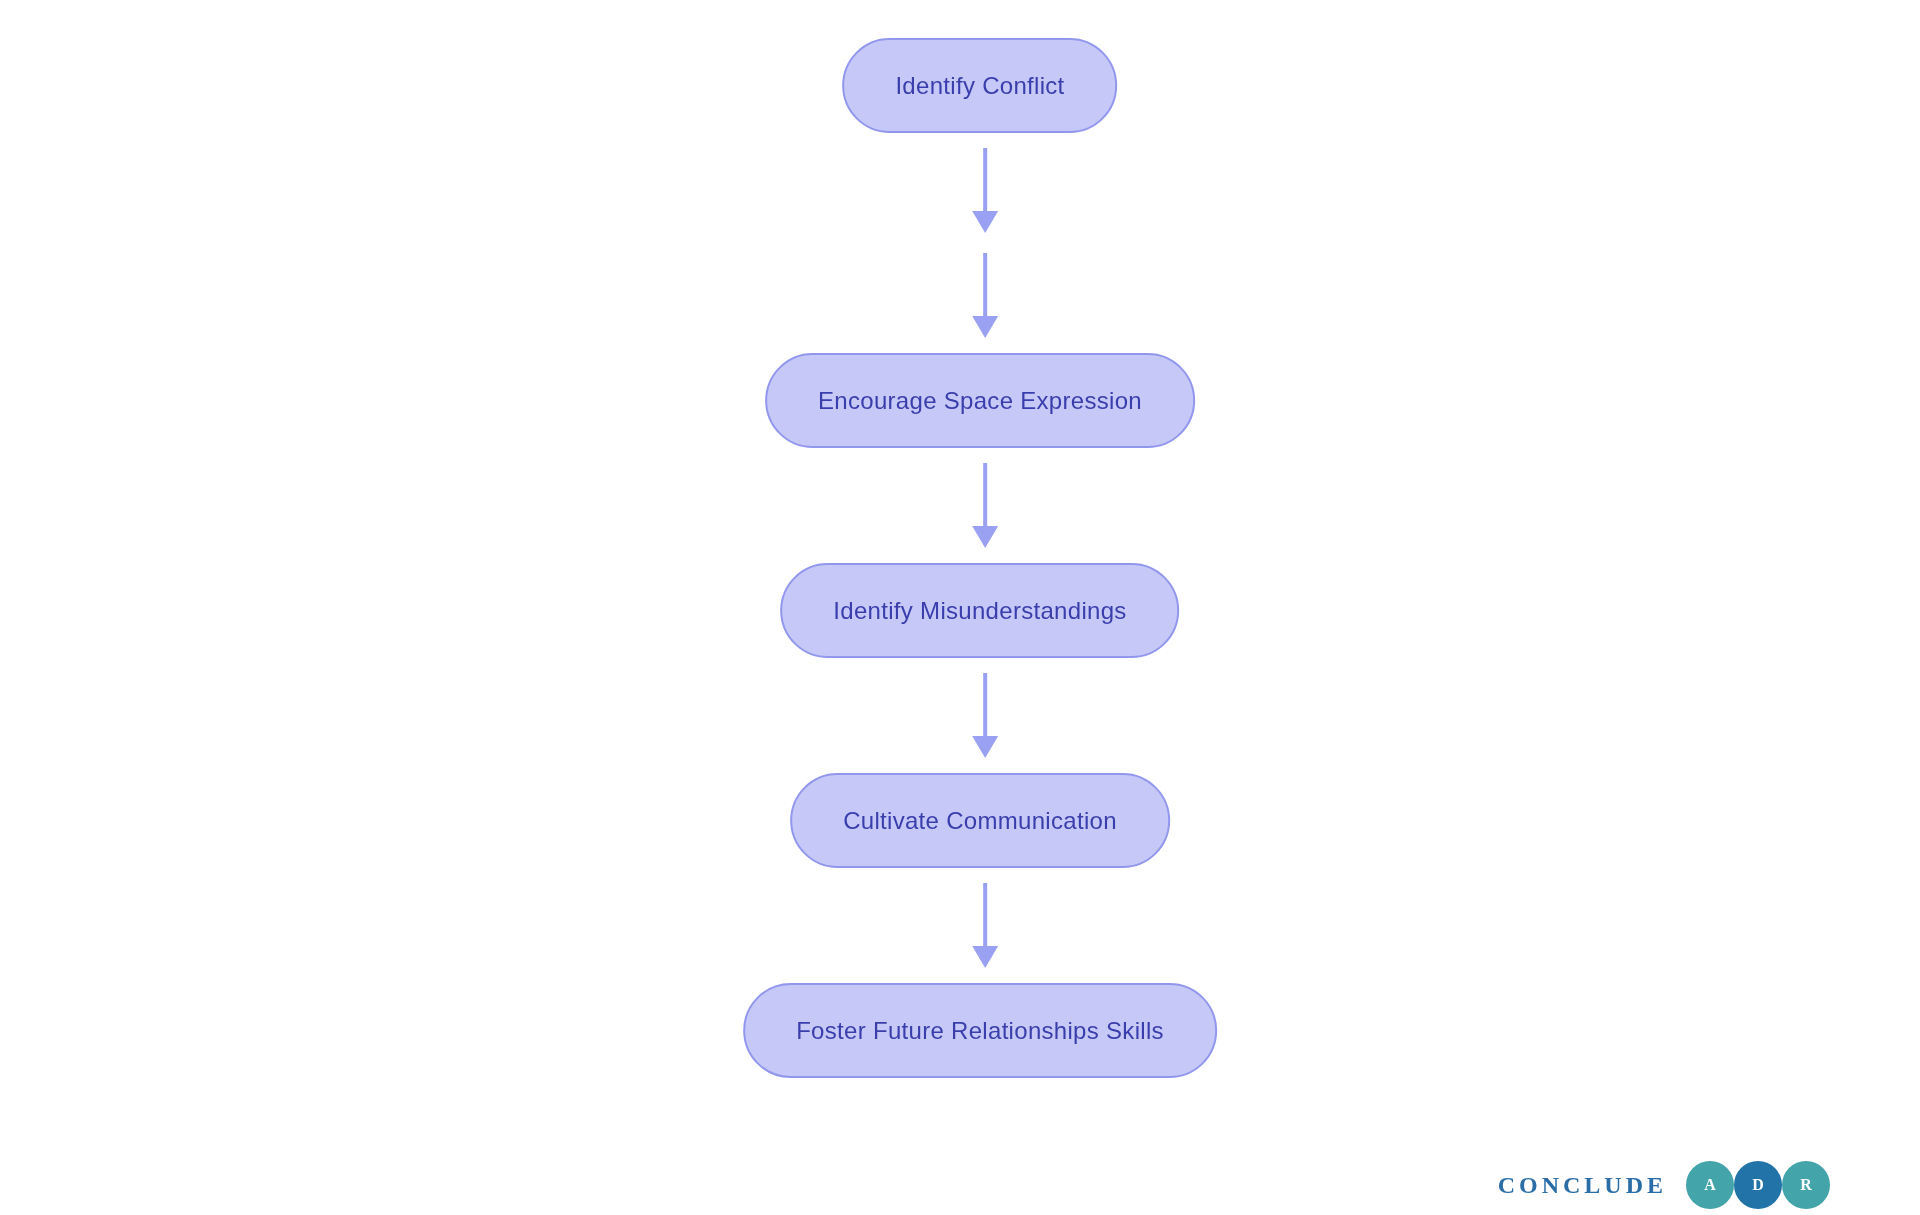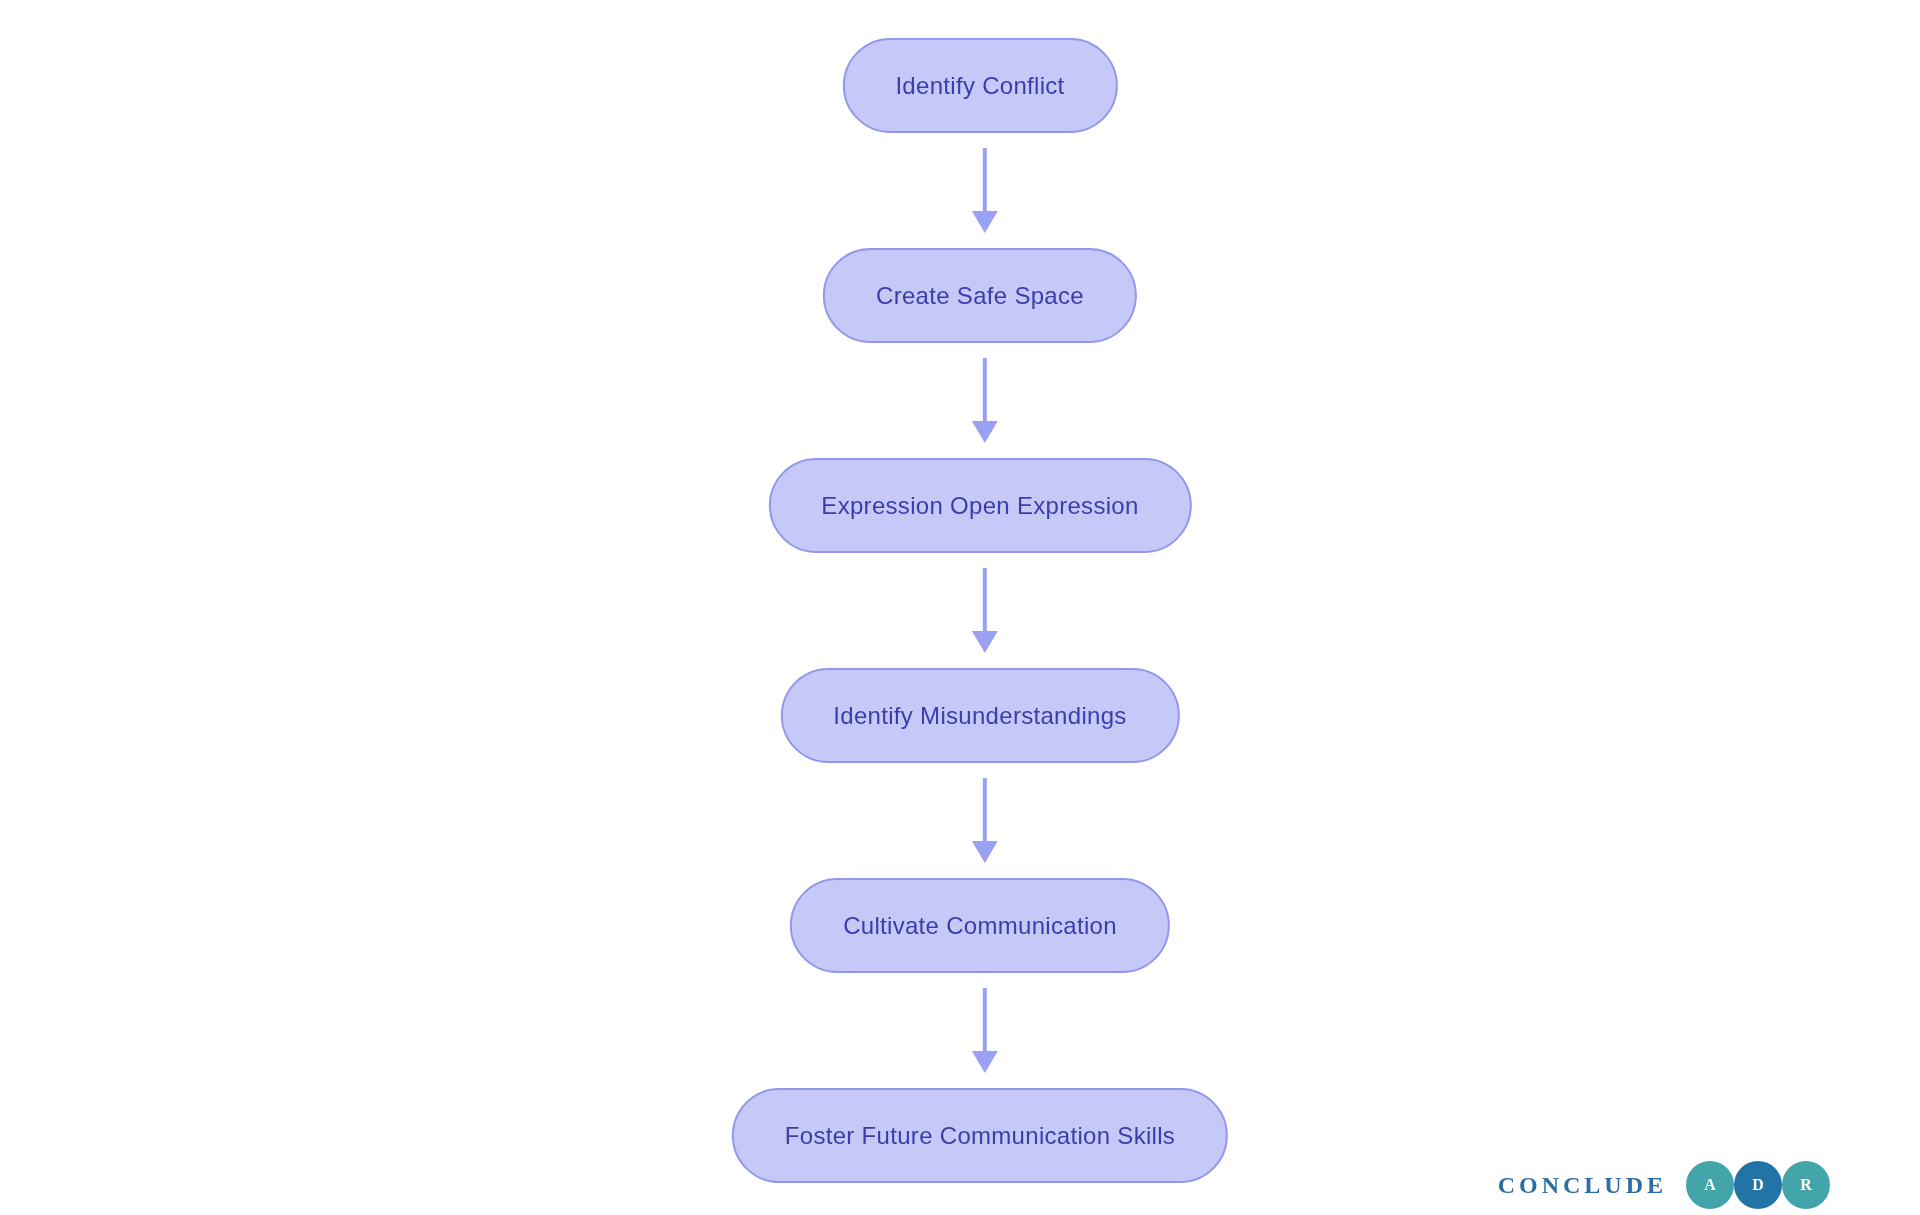--- a/index.html
+++ b/index.html
@@ -74,31 +74,28 @@
 
     <div class="flow-node">
       <span>Identify Conflict</span>
     </div>
 
     <div class="flow-arrow">
       <div class="stem"></div>
       <div class="head"></div>
     </div>
 
-    <div class="flow-node">
-      <span>Create Safe Space</span>
-    </div>
 
     <div class="flow-arrow">
       <div class="stem"></div>
       <div class="head"></div>
     </div>
 
     <div class="flow-node">
-      <span>Expression Open Expression</span>
+      <span>Encourage Space Expression</span>
     </div>
 
     <div class="flow-arrow">
       <div class="stem"></div>
       <div class="head"></div>
     </div>
 
     <div class="flow-node">
       <span>Identify Misunderstandings</span>
     </div>
@@ -111,21 +108,21 @@
     <div class="flow-node">
       <span>Cultivate Communication</span>
     </div>
 
     <div class="flow-arrow">
       <div class="stem"></div>
       <div class="head"></div>
     </div>
 
     <div class="flow-node">
-      <span>Foster Future Communication Skills</span>
+      <span>Foster Future Relationships Skills</span>
     </div>
 
   </div>
 
   <div class="logo">
     <span class="logo-wordmark">CONCLUDE</span>
     <span class="logo-badges">
       <span class="logo-badge" style="background: rgb(67, 164, 170);">A</span>
       <span class="logo-badge z-top" style="background: rgb(33, 115, 168);">D</span>
       <span class="logo-badge" style="background: rgb(67, 164, 170);">R</span>

